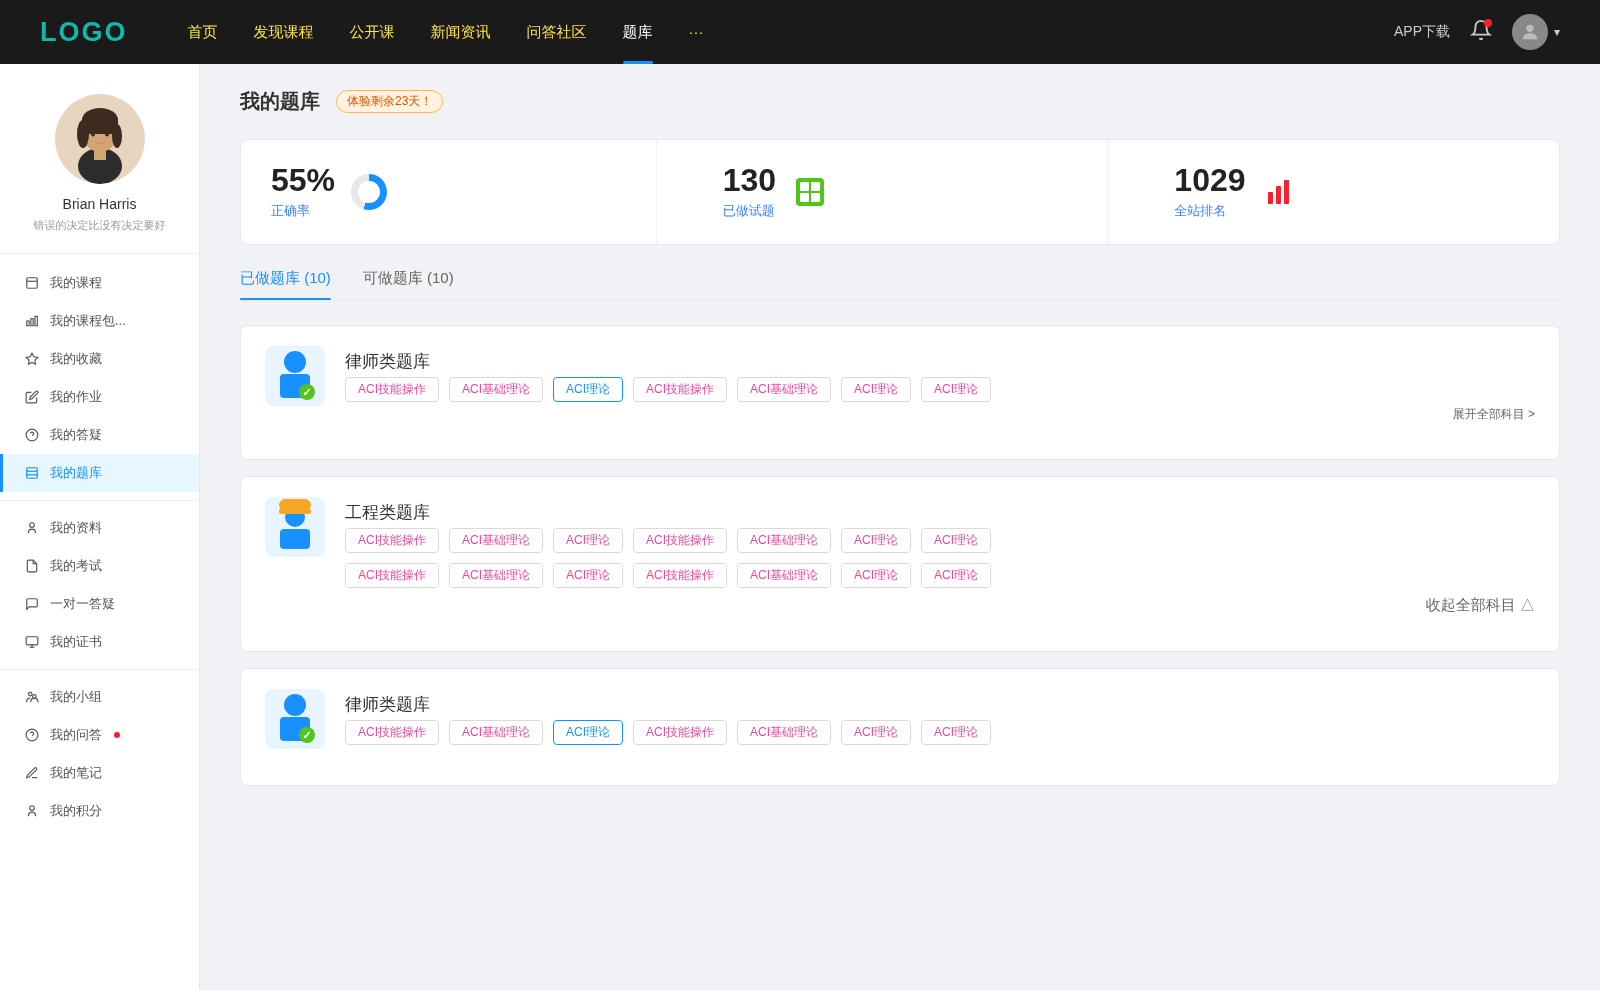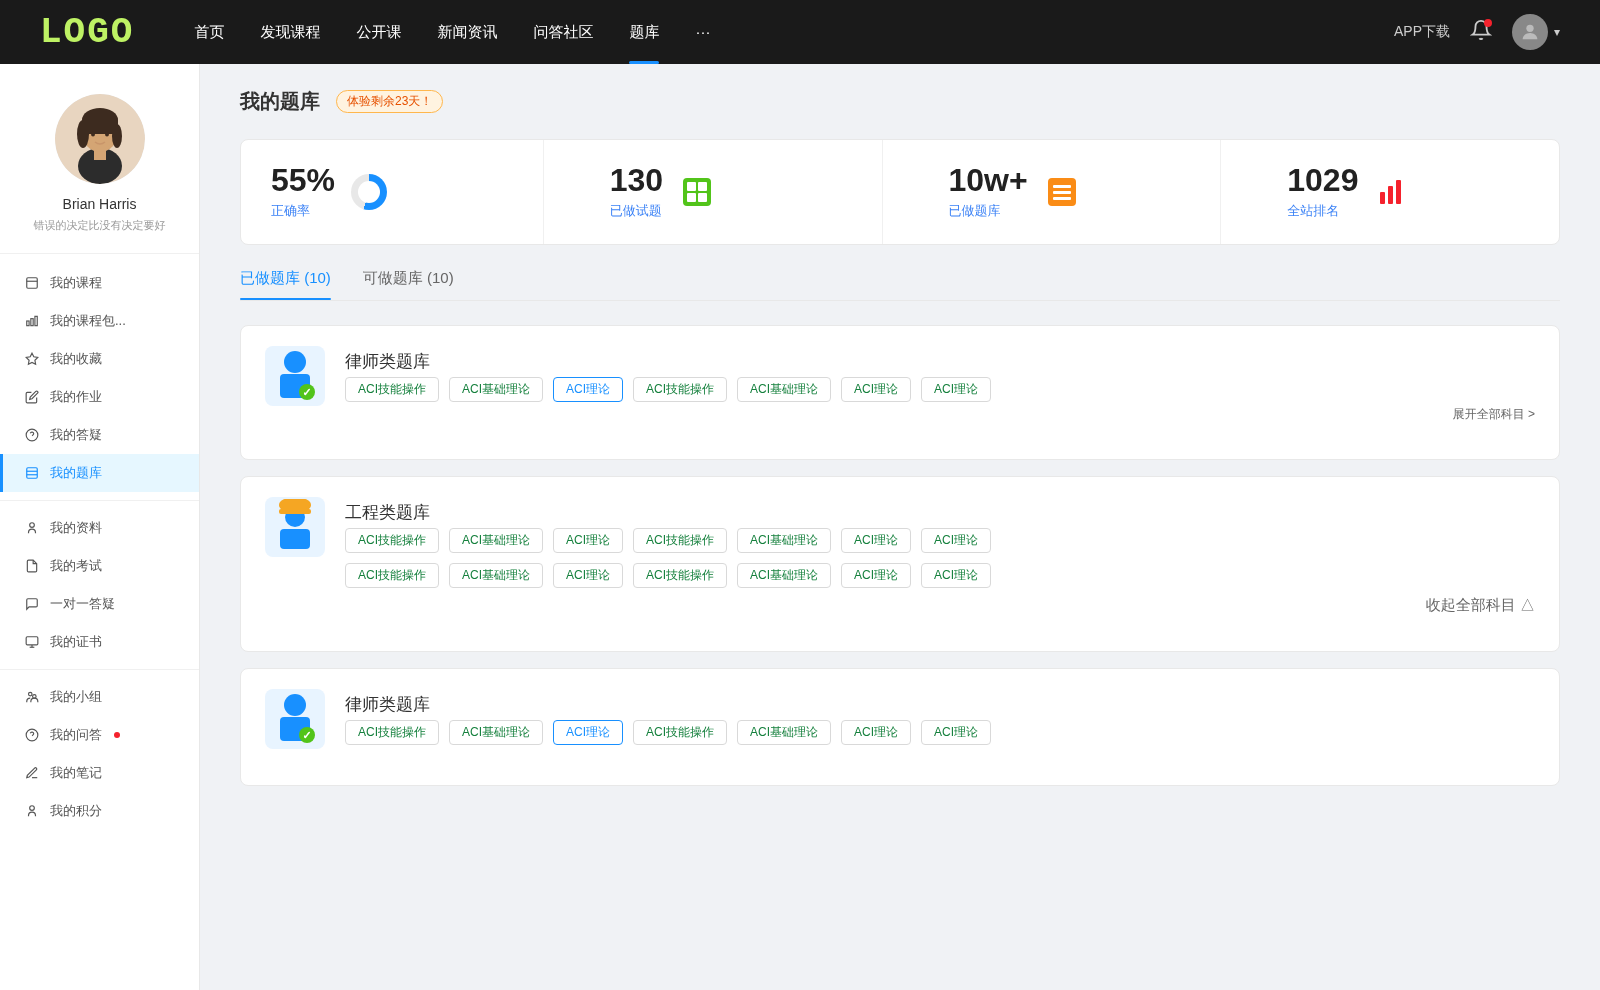--- a/index.html
+++ b/index.html
@@ -10,34 +10,33 @@
       background: #1a1a1a;
       height: 64px;
       display: flex;
       align-items: center;
       padding: 0 40px;
       position: fixed;
       top: 0; left: 0; right: 0;
       z-index: 100;
     }
     .nav-logo {
-      color: #bef264;
-      font-size: 36px;
+      color: #14b8a6;
+      font-size: 27px;
       font-weight: bold;
       margin-right: 60px;
       letter-spacing: 2px;
-      font-family: Liberation Mono, monospace;
     }
     .nav-links {
       display: flex;
       gap: 36px;
       flex: 1;
     }
     .nav-link {
-      color: #ffffff;
+      color: #fde047;
       font-size: 15px;
       cursor: pointer;
       position: relative;
     }
     .nav-link.active {
       color: white;
     }
     .nav-link.active::after {
       content: '';
       position: absolute;
@@ -316,21 +315,21 @@
       display: flex;
       flex-wrap: wrap;
       gap: 10px;
       align-items: center;
     }
     .tag {
       padding: 3px 12px;
       border-radius: 4px;
       font-size: 12px;
       border: 1px solid #d9d9d9;
-      color: #15803d;
+      color: #ec4899;
       cursor: pointer;
       background: white;
     }
     .tag.active-tag {
       border-color: #1890ff;
       color: #1890ff;
       background: white;
     }
     .expand-link {
       color: #666;
@@ -619,33 +618,20 @@
           <div class="icon-green-grid">
             <span></span>
               <span></span>
               <span></span>
               <span></span>
           </div>
         </div>
       </div>
       <div class="stat-item">
         <div class="stat-text">
-          <div class="stat-value">10w+</div>
-          <div class="stat-label">已做题库</div>
-        </div>
-        <div class="stat-icon">
-          <div class="icon-orange-list">
-            <span></span>
-              <span></span>
-              <span></span>
-          </div>
-        </div>
-      </div>
-      <div class="stat-item">
-        <div class="stat-text">
           <div class="stat-value">1029</div>
           <div class="stat-label">全站排名</div>
         </div>
         <div class="stat-icon">
           <div class="icon-red-chart">
             <div class="bar1"></div>
             <div class="bar2"></div>
             <div class="bar3"></div>
           </div>
         </div>

